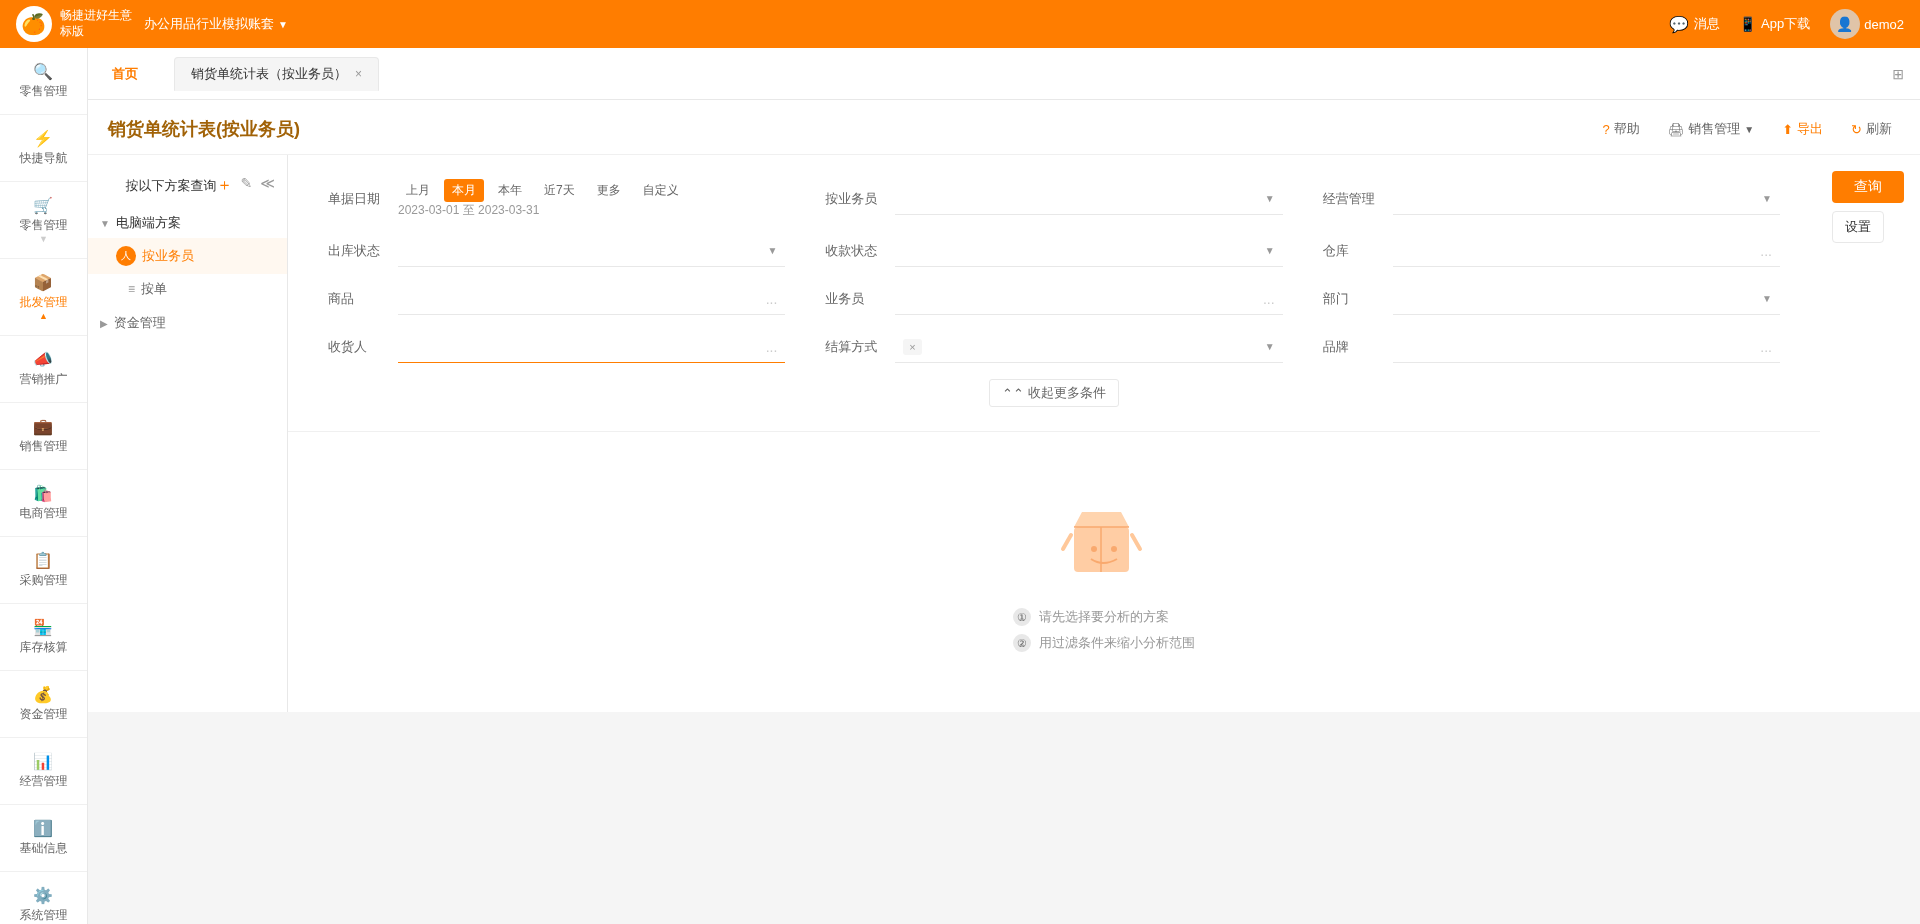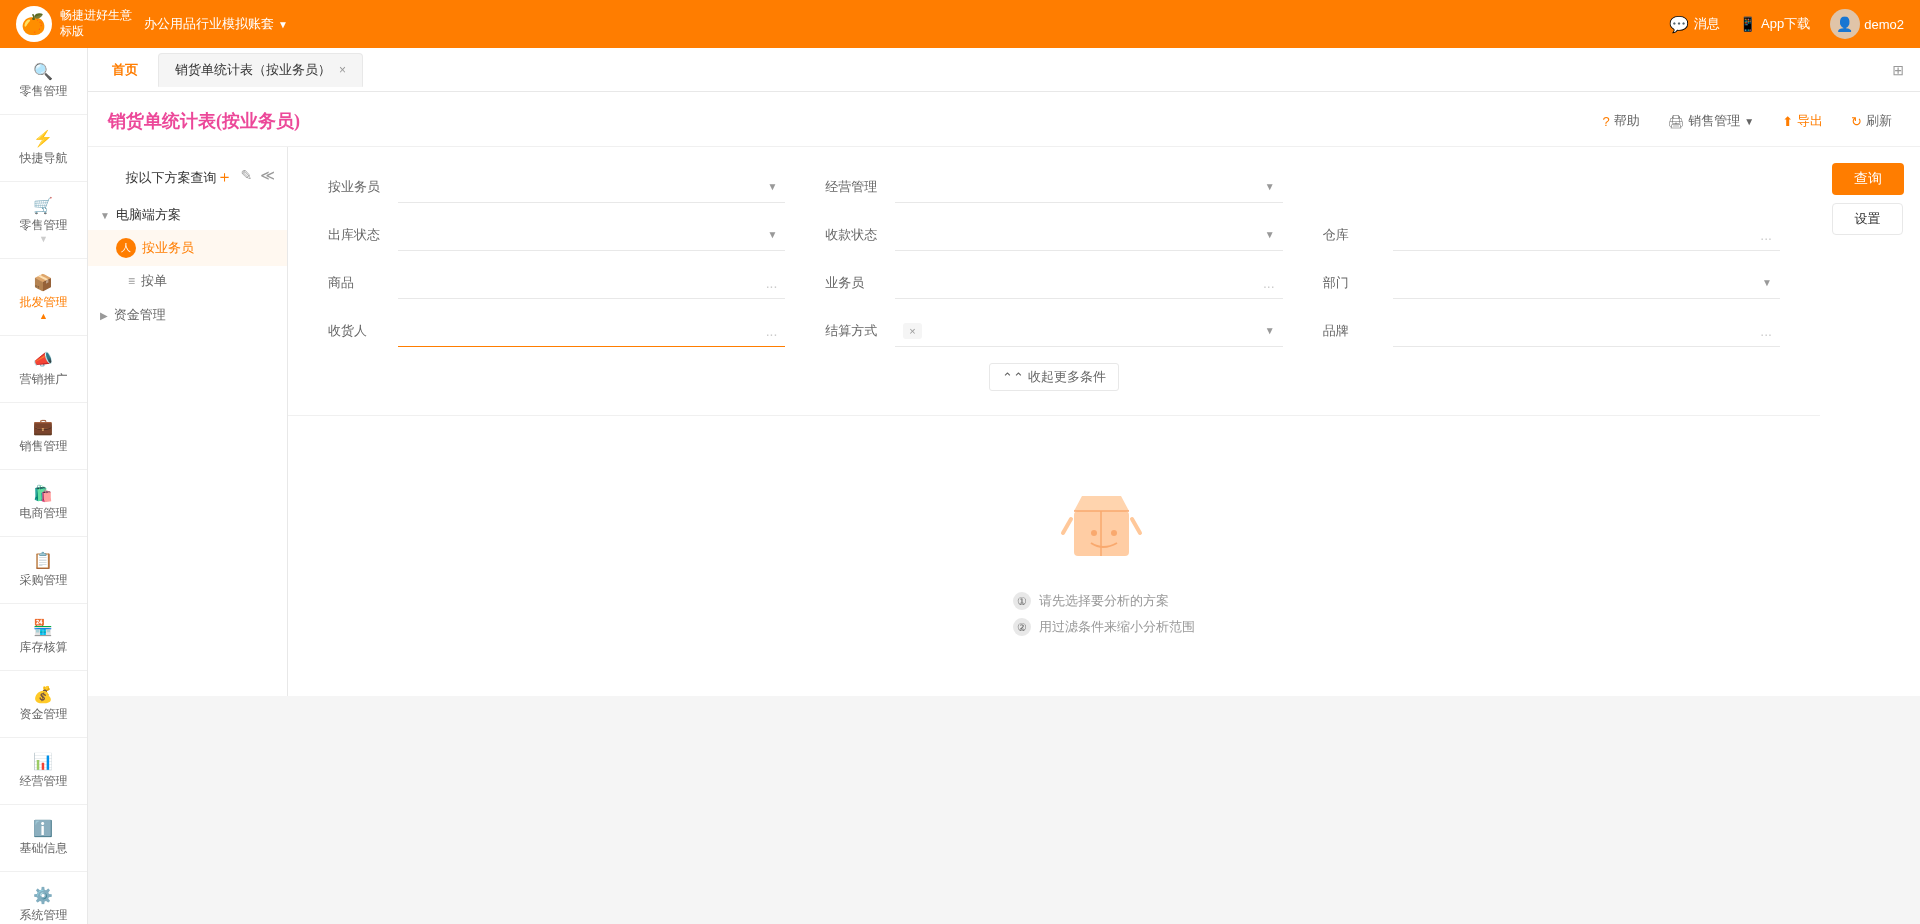--- a/index.html
+++ b/index.html
@@ -23,32 +23,32 @@
 
     
     .sidebar { width: 88px; background: #fff; border-right: 1px solid #e8e8e8; display: flex; flex-direction: column; overflow-y: auto; flex-shrink: 0; }
     .sidebar-item { padding: 14px 8px; text-align: center; cursor: pointer; color: #666; font-size: 12px; border-bottom: 1px solid #f0f0f0; transition: background 0.2s; }
     .sidebar-item.active { color: #ff7d00; }
 
     
     .content-area { flex: 1; display: flex; flex-direction: column; overflow: hidden; }
 
     
-    .tab-bar { height: 44px; background: #fff; border-bottom: 1px solid #e8e8e8; display: flex; align-items: center; padding: 0 8px; gap: 4px; flex-shrink: 0; }
+    .tab-bar { height: 52px; background: #fff; border-bottom: 1px solid #e8e8e8; display: flex; align-items: center; padding: 0 8px; gap: 20px; flex-shrink: 0; }
     .tab-item { height: 34px; padding: 0 16px; display: flex; align-items: center; gap: 8px; cursor: pointer; border-radius: 4px 4px 0 0; font-size: 13px; color: #666; }
     .tab-item.active { background: #f5f5f5; color: #333; border: 1px solid #e8e8e8; border-bottom: 1px solid #f5f5f5; }
     .tab-home { color: #ff7d00; font-weight: bold; }
     .tab-close { font-size: 12px; color: #999; cursor: pointer; }
 
     
     .page-content { flex: 1; overflow-y: auto; background: #f5f5f5; padding: 0; }
 
     
     .page-header { background: #fff; padding: 16px 20px 12px; display: flex; align-items: center; justify-content: space-between; border-bottom: 1px solid #f0f0f0; }
-    .page-title { font-size: 18px; font-weight: bold; color: #ec4899; font-family: Liberation Serif, serif; }
+    .page-title { font-size: 18px; font-weight: bold; color: #a16207; }
     .page-actions { display: flex; align-items: center; gap: 12px; }
     .action-btn { display: flex; align-items: center; gap: 4px; cursor: pointer; color: #666; font-size: 13px; padding: 4px 8px; border-radius: 4px; }
     .action-btn.export { color: #ff7d00; }
 
     
     .main-panel { display: flex; gap: 0; background: #f5f5f5; flex: 1; }
 
     
     .filter-panel { width: 200px; background: #fff; border-right: 1px solid #e8e8e8; padding: 12px 0; flex-shrink: 0; }
     .filter-panel-header { padding: 8px 12px; display: flex; align-items: center; justify-content: flex-end; font-size: 13px; color: #666; }
@@ -100,21 +100,21 @@
 
     
     .empty-state { display: flex; flex-direction: column; align-items: center; justify-content: center; padding: 60px 20px; gap: 16px; }
     .empty-icon { width: 120px; height: 100px; position: relative; }
     .empty-hints { display: flex; flex-direction: column; gap: 8px; }
     .empty-hint { display: flex; align-items: center; gap: 8px; color: #999; font-size: 13px; }
     .hint-num { width: 18px; height: 18px; border-radius: 50%; background: #e8e8e8; display: flex; align-items: center; justify-content: center; font-size: 11px; color: #666; flex-shrink: 0; }
 
     
     .query-btn { background: #ff7d00; color: #fff; border: none; width: 72px; height: 32px; border-radius: 4px; cursor: pointer; font-size: 14px; display: block; }
-    .settings-btn { background: #fff; color: #333; border: 1px solid #e8e8e8; width: 71px; height: 32px; border-radius: 4px; cursor: pointer; font-size: 13px; margin-top: 8px; display: block; }
+    .settings-btn { background: #fff; color: #333; border: 1px solid #e8e8e8; width: 52px; height: 32px; border-radius: 4px; cursor: pointer; font-size: 13px; margin-top: 8px; display: block; }
     .content-btns { width: 100px; padding: 16px 12px; display: flex; flex-direction: column; flex-shrink: 0; }
   </style>
 </head>
 <body>
 
 <div class="app-container">
 
   <div class="top-bar">
     <div class="top-bar-left">
       <div class="logo-area">
@@ -282,20 +282,34 @@
           </div>
 
           <div class="right-content">
             <div style="display:flex;">
               <div style="flex:1;">
 
                 <div class="filter-area">
 
                   <div style="display:grid; grid-template-columns:1fr 1fr 1fr; gap:0;">
 
+                    <div class="filter-cell">
+                      <span class="filter-cell-label">单据日期</span>
+                      <div class="filter-cell-control">
+                        <div class="date-filter">
+                          <button class="date-btn">上月</button>
+                          <button class="date-btn active">本月</button>
+                          <button class="date-btn">本年</button>
+                          <button class="date-btn">近7天</button>
+                          <button class="date-btn">更多</button>
+                          <button class="date-btn">自定义</button>
+                        </div>
+                        <div class="date-range">2023-03-01 至 2023-03-31</div>
+                      </div>
+                    </div>
 
                     <div class="filter-cell">
                       <span class="filter-cell-label">按业务员</span>
                       <div class="filter-cell-control">
                         <div class="select-control">
                           <span></span>
                           <span class="select-arrow">▼</span>
                         </div>
                       </div>
                     </div>

